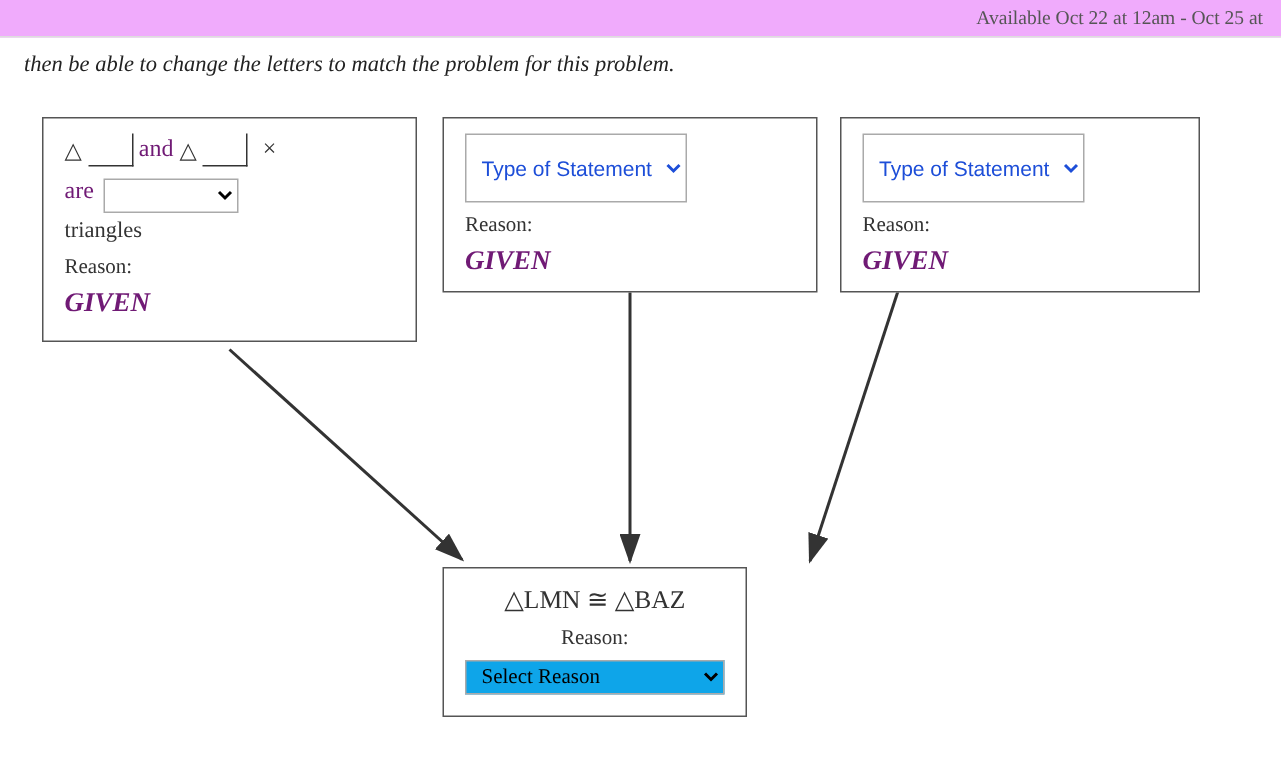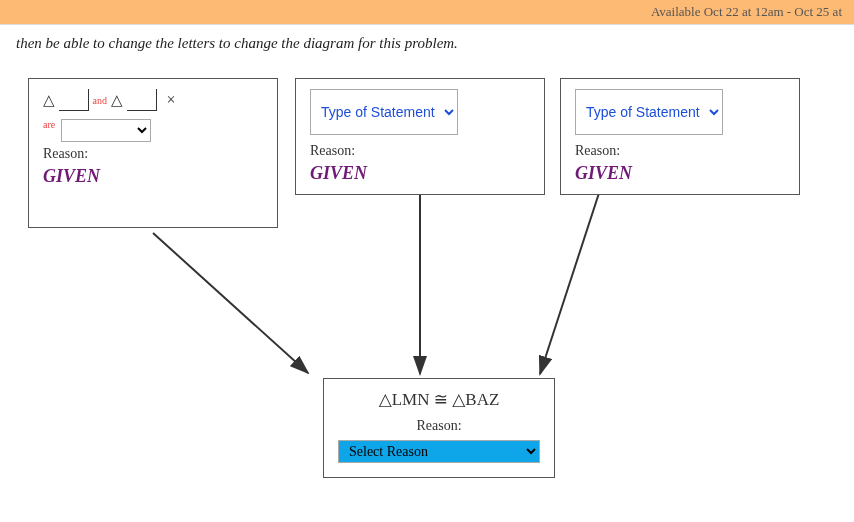--- a/index.html
+++ b/index.html
@@ -8,21 +8,21 @@
       font-family: Georgia, 'Times New Roman', serif;
       background: #fff;
       width: 854px;
       min-height: 522px;
       overflow: hidden;
       position: relative;
     }
 
     
     .top-bar {
-      background: #fdba74;
+      background: #f0abfc;
       border-bottom: 1px solid #ddd;
       padding: 4px 12px;
       font-size: 13px;
       color: #555;
       display: flex;
       justify-content: flex-end;
       align-items: center;
     }
 
     .availability-text {
@@ -76,23 +76,22 @@
       left: 560px;
       top: 20px;
       width: 240px;
       min-height: 110px;
     }
 
     
     .box-bottom {
       left: 295px;
       top: 320px;
-      width: 232px;
+      width: 203px;
       min-height: 100px;
-      margin-left: 28px;
     }
 
     
     .box-header {
       display: flex;
       align-items: center;
       margin-bottom: 8px;
     }
 
     .box-header select {
@@ -139,22 +138,22 @@
       margin-left: 6px;
     }
 
     .are-row {
       display: flex;
       gap: 6px;
       margin-bottom: 4px;
     }
 
     .are-label {
-      font-size: 10px;
-      color: #ef4444;
+      font-size: 16px;
+      color: #701a75;
     }
 
     .are-select {
       border: 1px solid #aaa;
       background: #fff;
       font-size: 14px;
       font-family: Georgia, serif;
       padding: 2px 6px;
       cursor: pointer;
     }
@@ -214,21 +213,21 @@
     }
   </style>
 </head>
 <body>
 
 <div class="top-bar">
   <span class="availability-text">Available  Oct 22 at 12am - Oct 25 at</span>
 </div>
 
 <div class="intro-text">
-  <span>then be able to change the letters to change the diagram for this problem.</span>
+  <span>then be able to change the letters to match the problem for this problem.</span>
 </div>
 
 <div class="diagram-area">
 
   <svg class="arrows-svg">
 
     <defs>
       <marker id="arrowhead" markerWidth="10" markerHeight="7" refX="9" refY="3.5" orient="auto">
         <polygon points="0 0, 10 3.5, 0 7" fill="#333"></polygon>
       </marker>
@@ -251,20 +250,21 @@
       <span class="x-btn">×</span>
     </div>
     <div class="are-row">
       <span class="are-label">are</span>
       <select class="are-select">
         <option value=""></option>
         <option value="congruent">congruent</option>
         <option value="similar">similar</option>
       </select>
     </div>
+    <div class="triangles-label">triangles</div>
     <div class="reason-label">Reason:</div>
     <div class="given-text">GIVEN</div>
   </div>
 
   <div class="proof-box box-mid">
     <div class="box-header">
       <select>
         <option value="type_of_statement" selected="">Type of Statement</option>
         <option value="given">Given</option>
         <option value="definition">Definition</option>

